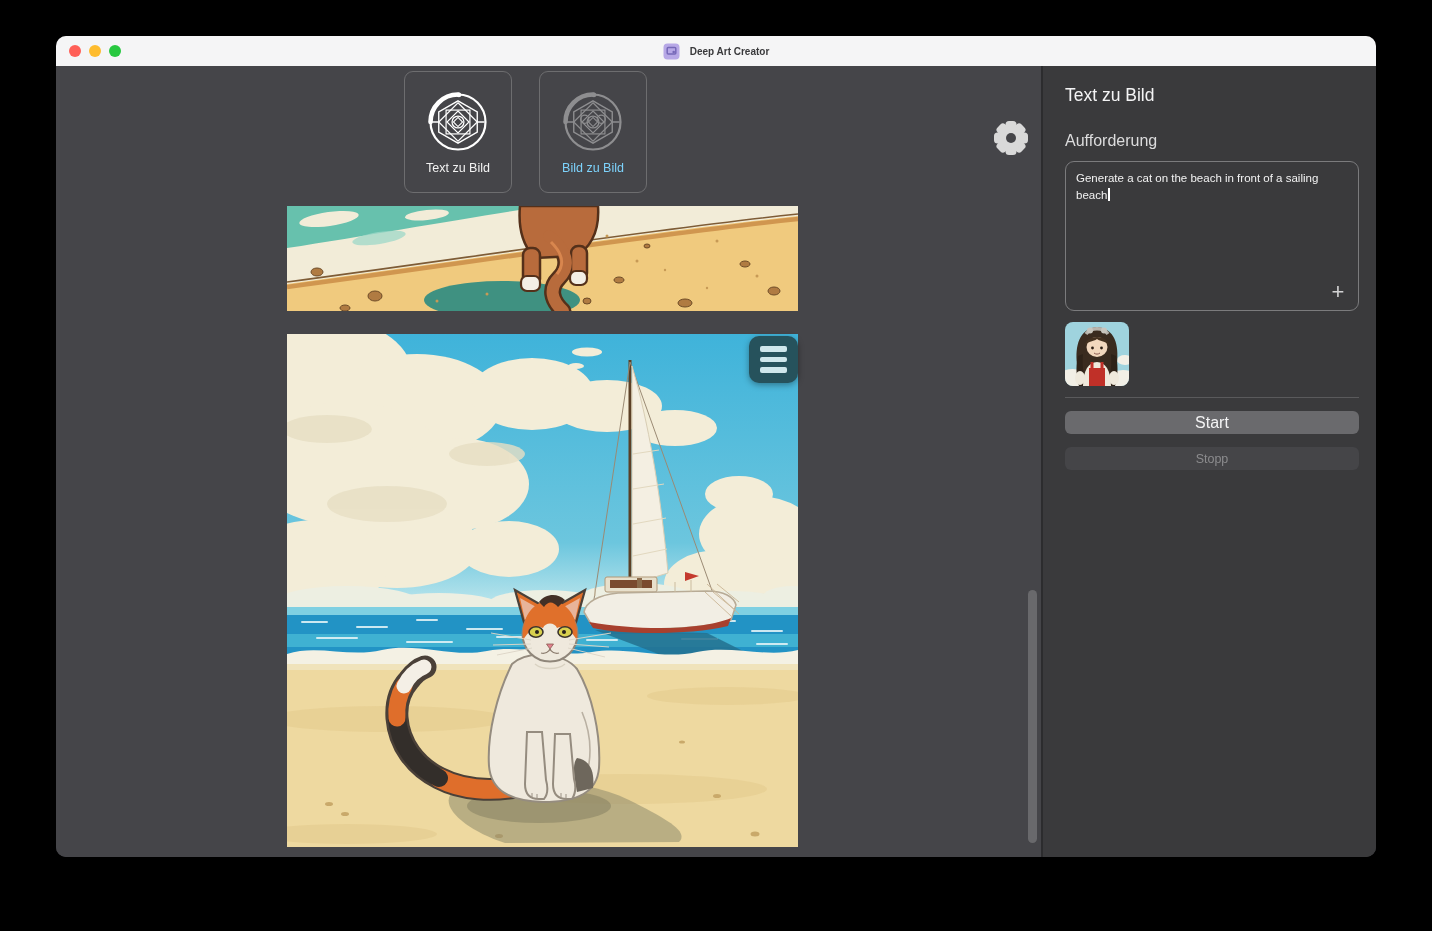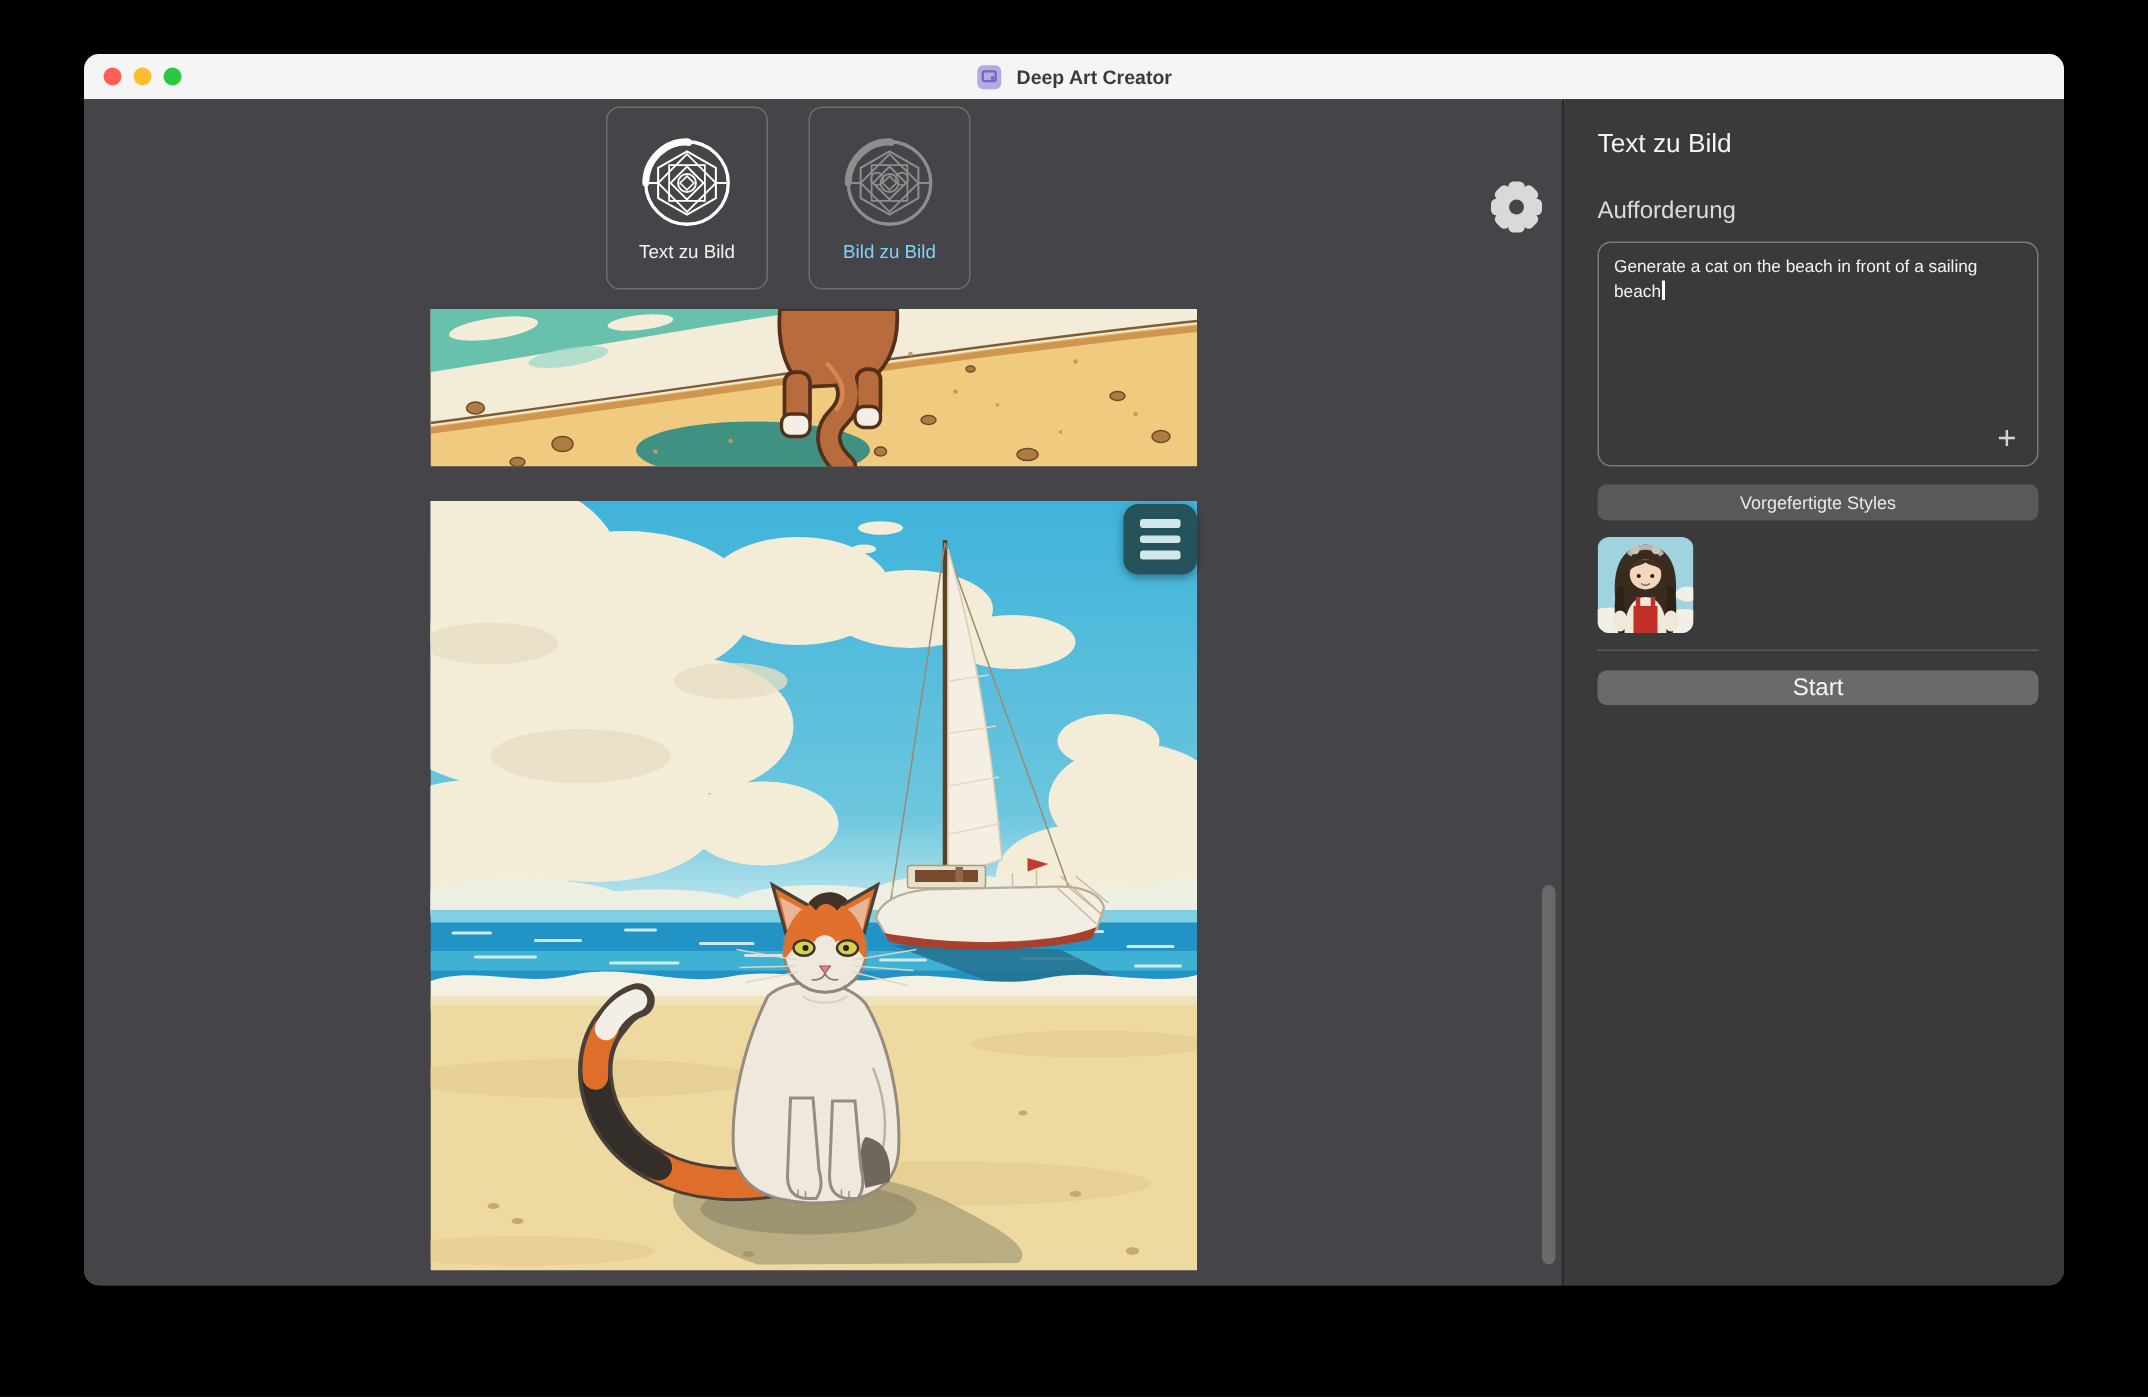--- a/index.html
+++ b/index.html
@@ -4,21 +4,21 @@
 <style>
   html,body{margin:0;padding:0;background:#000;width:1432px;height:931px;overflow:hidden;
     font-family:"Liberation Sans",sans-serif;-webkit-font-smoothing:antialiased;}
   .window{position:absolute;left:56px;top:36px;width:1320px;height:821px;border-radius:10px;
     overflow:hidden;background:#454549;box-shadow:0 18px 50px rgba(0,0,0,.7);}
   .titlebar{position:absolute;left:0;top:0;right:0;height:30px;background:#f5f5f6;
     display:flex;align-items:center;justify-content:center;border-bottom:1px solid #d8d8da;}
   .traffic{position:absolute;left:13px;top:0;height:30px;display:flex;align-items:center;gap:8px;}
   .light{width:12px;height:12px;border-radius:50%;}
   .light.red{background:#ff5f57;}.light.yellow{background:#febc2e;}.light.green{background:#28c840;}
-  .tb-title{display:flex;align-items:center;gap:10px;font-size:13px;font-weight:bold;color:#3a3a3c;}
+  .tb-title{display:flex;align-items:center;gap:10px;font-size:10px;font-weight:bold;color:#3a3a3c;}
   .content{position:absolute;top:30px;left:0;right:0;bottom:0;display:flex;}
   .main{position:relative;width:985px;background:#454549;flex:none;}
   .v-divider{width:2px;background:#2c2c2e;flex:none;}
   .sidebar{flex:1;background:#3a3a3c;position:relative;padding:18px 17px 0 22px;box-sizing:border-box;}
 
   
   .mode-row{position:absolute;left:348px;top:5px;display:flex;gap:27px;}
   .mode-btn{width:108px;height:122px;border:1px solid #6d6d6f;border-radius:9px;background:transparent;
     display:flex;flex-direction:column;align-items:center;justify-content:flex-start;padding-top:17px;
     box-sizing:border-box;cursor:default;}
@@ -357,21 +357,20 @@
     <div class="sidebar">
       <h1 class="sb-title">Text zu Bild</h1>
       <div class="sb-label">Aufforderung</div>
 
       <div class="prompt-box">
         <span>Generate a cat on the beach in front of a sailing</span><br>
         <span>beach</span><span class="caret"></span>
         <button class="plus-btn">+</button>
       </div>
 
-      <button class="styles-btn">Vorgefertigte Styles</button>
 
       <button class="thumb" aria-label="style thumbnail">
         <svg width="64" height="64" viewBox="0 0 64 64">
           <rect width="64" height="64" fill="#9fd3de"></rect>
           <g fill="#f2efe6">
             <ellipse cx="8" cy="56" rx="16" ry="9"></ellipse>
               <ellipse cx="58" cy="57" rx="15" ry="9"></ellipse>
             <ellipse cx="30" cy="63" rx="20" ry="8"></ellipse>
               <ellipse cx="60" cy="38" rx="8" ry="5"></ellipse>
           </g>
@@ -391,15 +390,16 @@
           <path d="M29,31 C31,32.5 33,32.5 35,31" fill="none" stroke="#8a5a50" stroke-width="1"></path>
           <path d="M21,12 C26,5 38,5 43,12" fill="none" stroke="#b8b4ac" stroke-width="3.5"></path>
           <circle cx="25" cy="8.5" r="3" fill="#c8c4bc"></circle>
             <circle cx="39" cy="8.5" r="3" fill="#c8c4bc"></circle>
         </svg>
       </button>
 
       <div class="h-divider"></div>
 
       <button class="start-btn">Start</button>
+      <button class="stop-btn" disabled="">Stopp</button>
     </div>
   </div>
 </div>
 
 </body></html>

